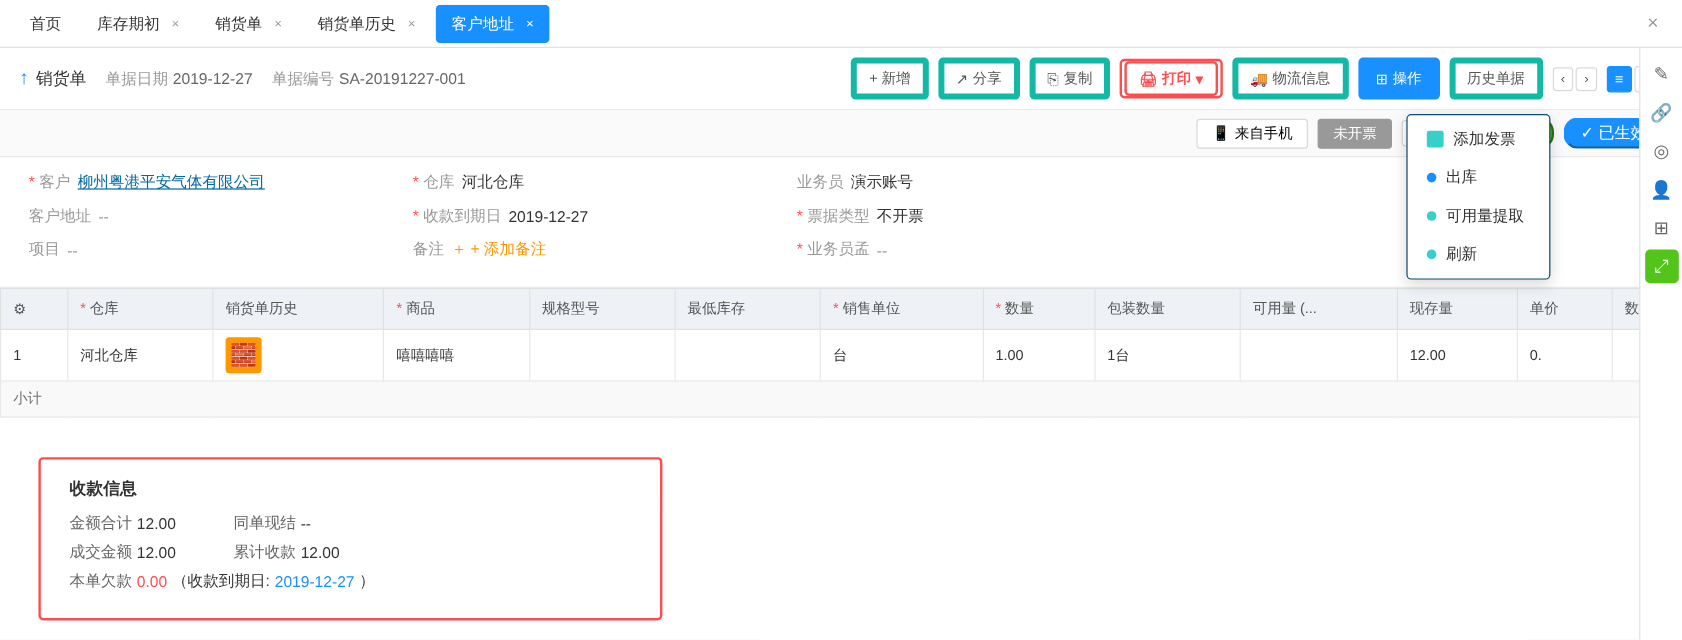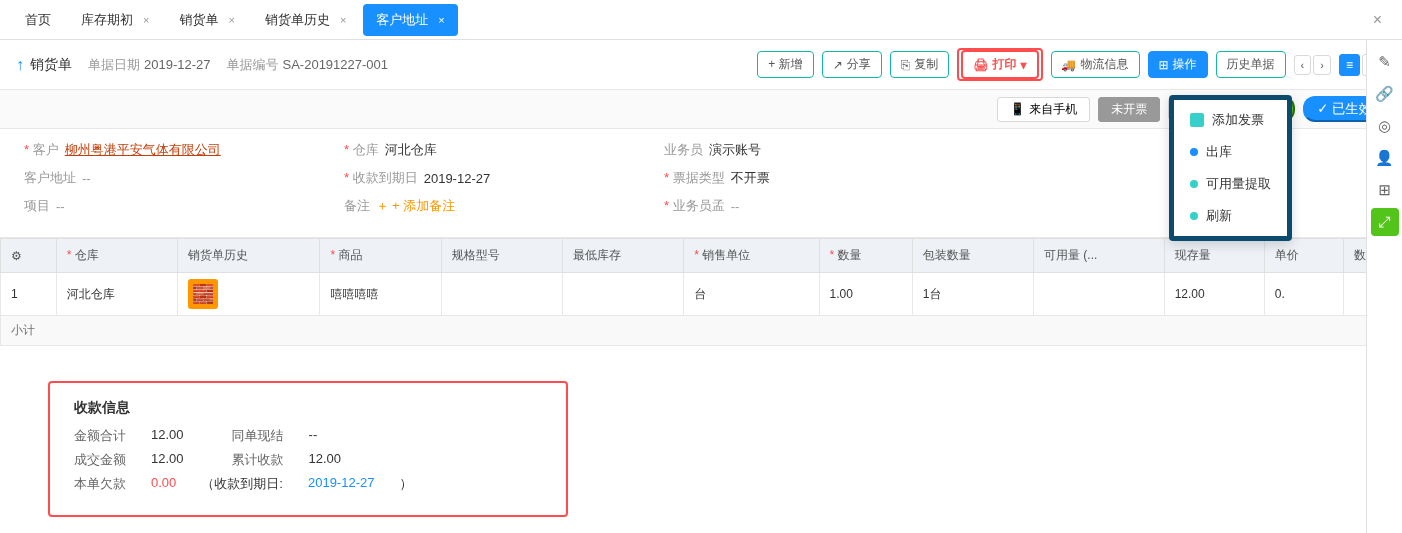--- a/index.html
+++ b/index.html
@@ -27,21 +27,21 @@
       display: flex; align-items: center; padding: 8px 16px; border-bottom: 1px solid #e8e8e8;
       background: #fff; gap: 16px;
     }
     .doc-title { display: flex; align-items: center; gap: 6px; font-size: 14px; font-weight: 500; }
     .doc-title-icon { color: #1890ff; font-size: 16px; }
     .doc-meta { display: flex; align-items: flex-end; gap: 16px; font-size: 13px; color: #666; }
     .doc-meta span { display: flex; align-items: center; gap: 4px; }
     .doc-meta label { color: #999; }
     .doc-actions { margin-left: auto; display: flex; align-items: center; gap: 8px; }
     .btn-action {
-      display: flex; align-items: center; gap: 4px; padding: 4px 10px; border: 1px solid #14b8a6;
+      display: flex; align-items: center; gap: 4px; padding: 4px 10px; border: 5px solid #14b8a6;
       border-radius: 4px; cursor: pointer; font-size: 12px; background: #fff; color: #555;
     }
     .btn-print { background: #fff; border: 2px solid #ff4d4f; color: #ff4d4f; font-weight: bold; }
     .btn-ops { background: #1890ff; color: #fff; border-color: #1890ff; }
     .btn-status-green { background: #52c41a; color: #fff; border-color: #52c41a; border-radius: 12px; padding: 2px 12px; }
     .btn-status-blue { background: #1890ff; color: #fff; border-color: #1890ff; border-radius: 12px; padding: 2px 12px; }
 
     
     .status-bar {
       display: flex; align-items: center; padding: 6px 16px; border-bottom: 1px solid #e8e8e8;
@@ -53,55 +53,55 @@
     }
     .btn-gray { background: #999; color: #fff; border-color: #999; }
 
     
     .form-area { padding: 12px 24px; border-bottom: 1px solid #e8e8e8; }
     .form-row { display: flex; margin-bottom: 10px; gap: 40px; }
     .form-field { display: flex; align-items: center; gap: 6px; min-width: 280px; }
     .form-field label { color: #999; font-size: 13px; white-space: nowrap; }
     .form-field .required { color: #ff4d4f; }
     .form-field .value { color: #333; }
-    .form-field .value-link { color: #c2410c; text-decoration: underline; cursor: pointer; }
+    .form-field .value-link { color: #0369a1; text-decoration: underline; cursor: pointer; }
     .form-field .value-muted { color: #999; }
     .add-note { color: #ff9800; cursor: pointer; display: flex; align-items: center; gap: 3px; font-size: 13px; }
 
     
     .table-wrap { flex: 1; overflow: auto; }
     table { width: 100%; border-collapse: collapse; font-size: 12px; }
     thead tr { background: #eef2f7; }
     thead th {
       padding: 8px 10px; text-align: left; border: 1px solid #e0e0e0;
       font-weight: normal; color: #555; white-space: nowrap;
     }
     thead th .required { color: #ff4d4f; }
     tbody tr td {
       padding: 6px 10px; border: 1px solid #e8e8e8; color: #333;
     }
     tbody .subtotal td { background: #f9f9f9; color: #737373; }
 
     
     .payment-box {
       border: 2px solid #ff4d4f; border-radius: 4px; padding: 16px 24px;
-      margin: 8px 32px; display: inline-block; min-width: 520px; background: #fff;
+      margin: 8px 16px; display: inline-block; min-width: 520px; background: #fff;
     }
     .payment-title { font-weight: bold; font-size: 14px; margin-bottom: 10px; }
     .payment-row { display: flex; gap: 48px; margin-bottom: 6px; }
-    .payment-field { display: flex; align-items: flex-start; gap: 25px; font-size: 13px; }
+    .payment-field { display: flex; align-items: center; gap: 4px; font-size: 13px; }
     .payment-field label { color: #666; white-space: nowrap; }
     .payment-field .val { color: #333; }
     .payment-field .val-orange { color: #ff4d4f; }
     .payment-field .val-date { color: #1890ff; }
 
     
     .dropdown-menu {
       position: absolute; top: 95px; right: 110px;
-      background: #fff; border: 5px solid #0c4a6e; border-radius: 4px;
+      background: #fff; border: 1px solid #0c4a6e; border-radius: 4px;
       box-shadow: 0 4px 12px rgba(0,0,0,0.15); z-index: 1000; min-width: 120px;
       padding: 4px 0;
     }
     .dropdown-item {
       display: flex; align-items: center; gap: 8px; padding: 7px 16px;
       cursor: pointer; font-size: 13px; color: #333;
     }
     .dropdown-item .dot { width: 8px; height: 8px; border-radius: 50%; display: inline-block; }
     .dot-blue { background: #1890ff; }
     .dot-teal { background: #36cfc9; }

